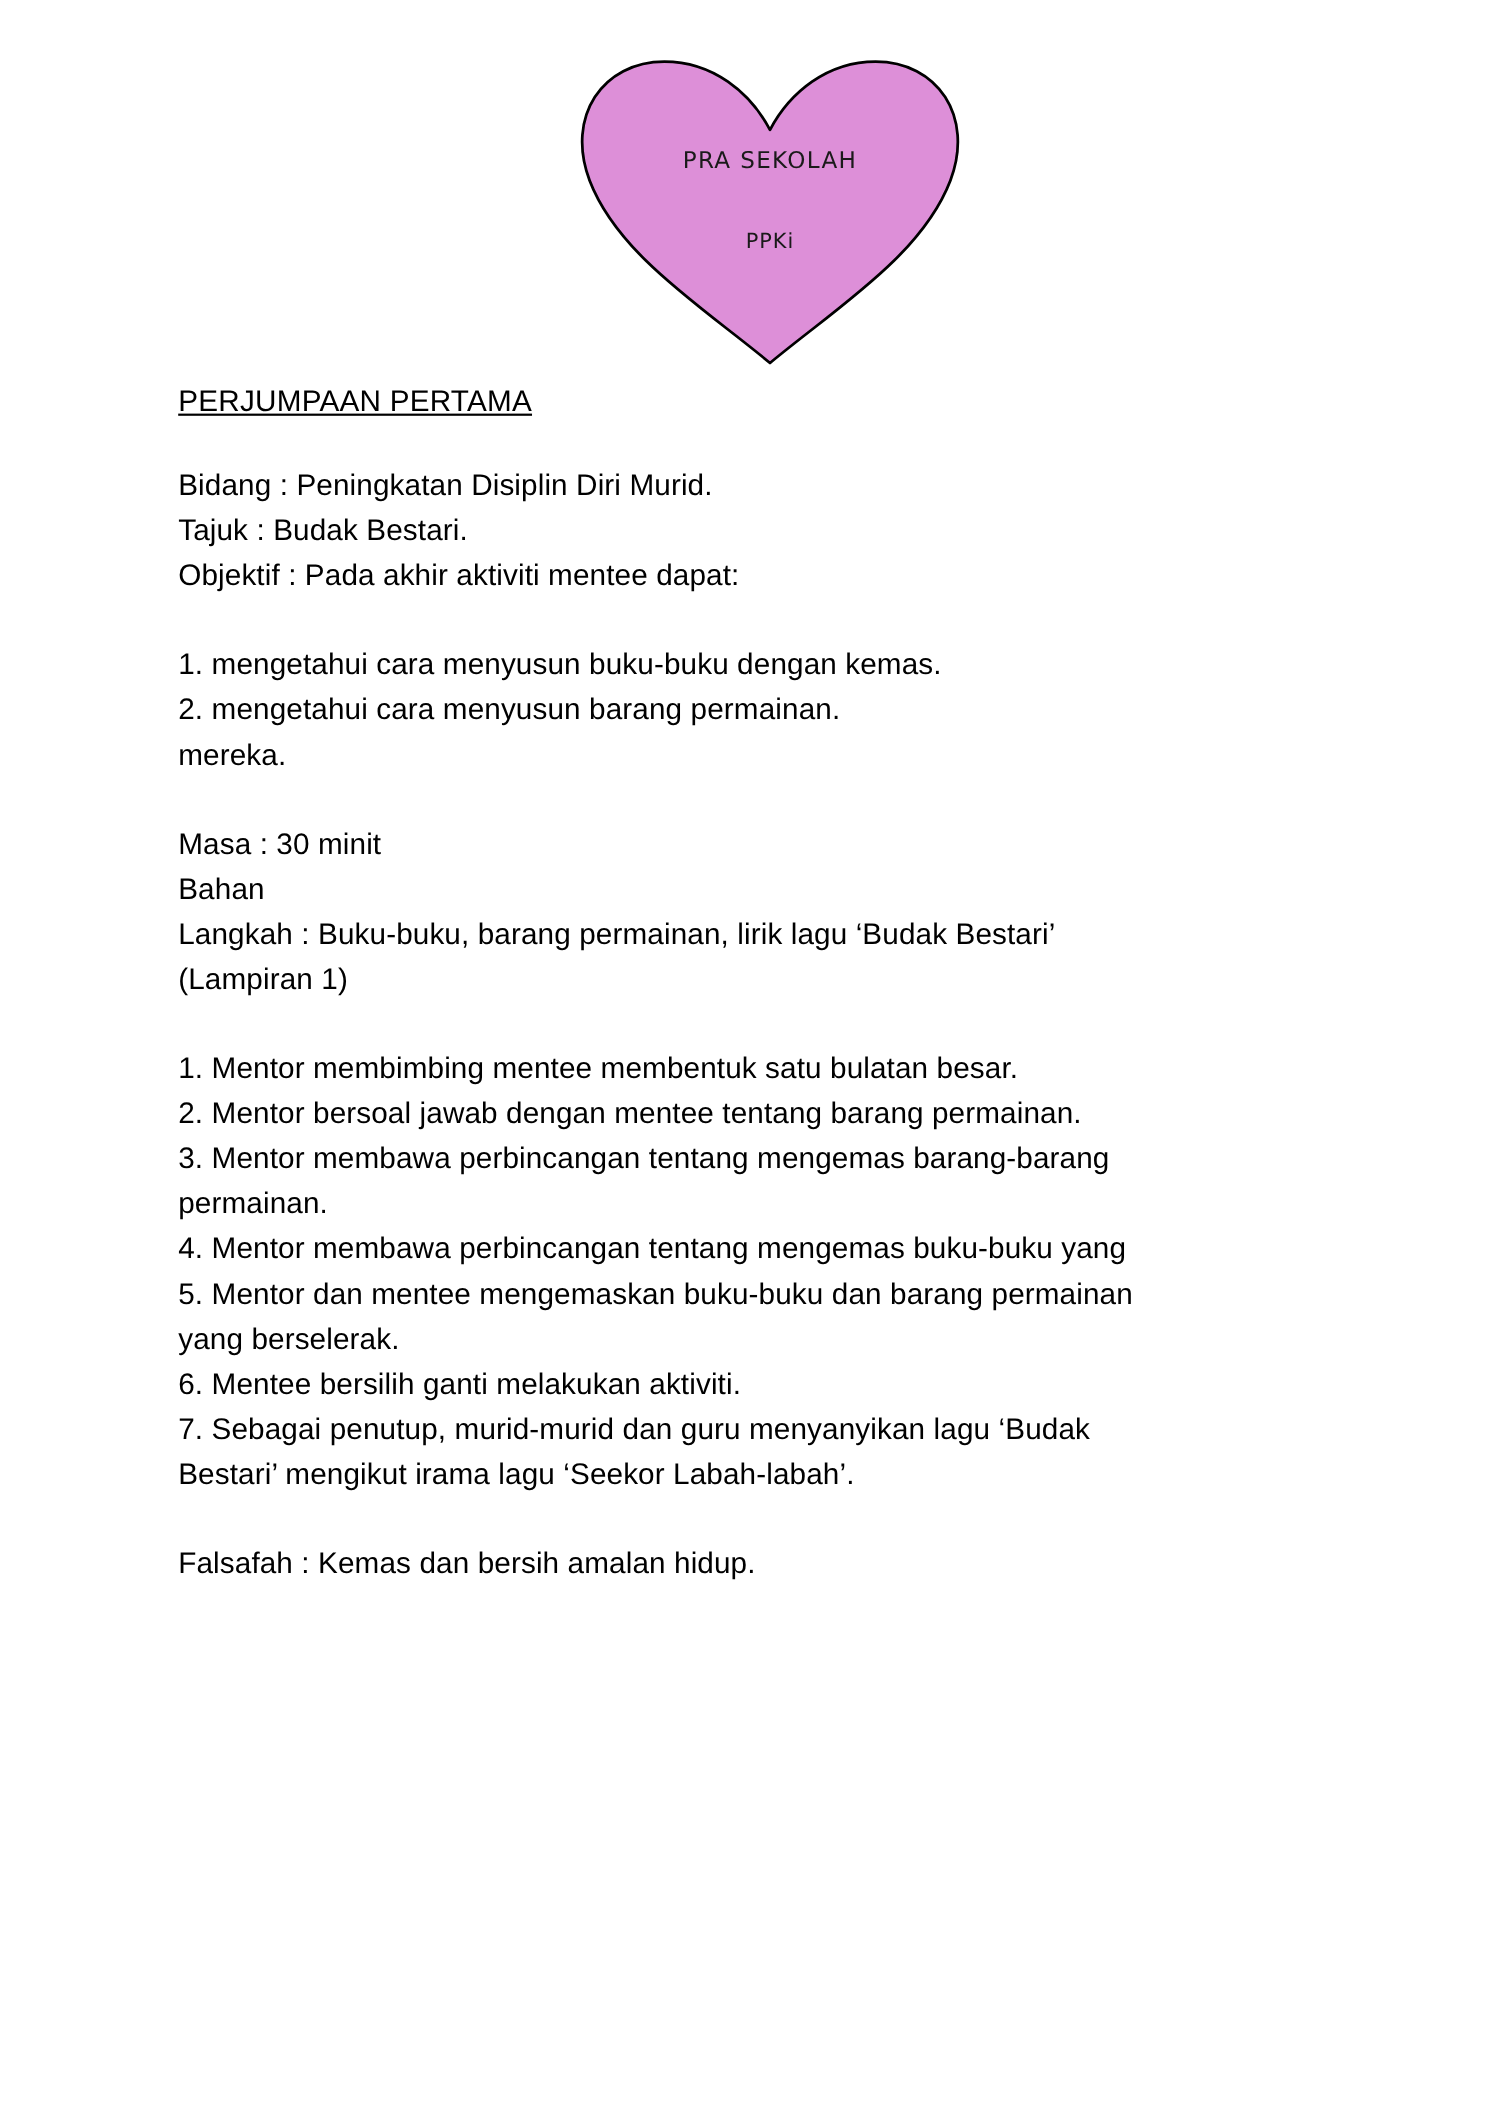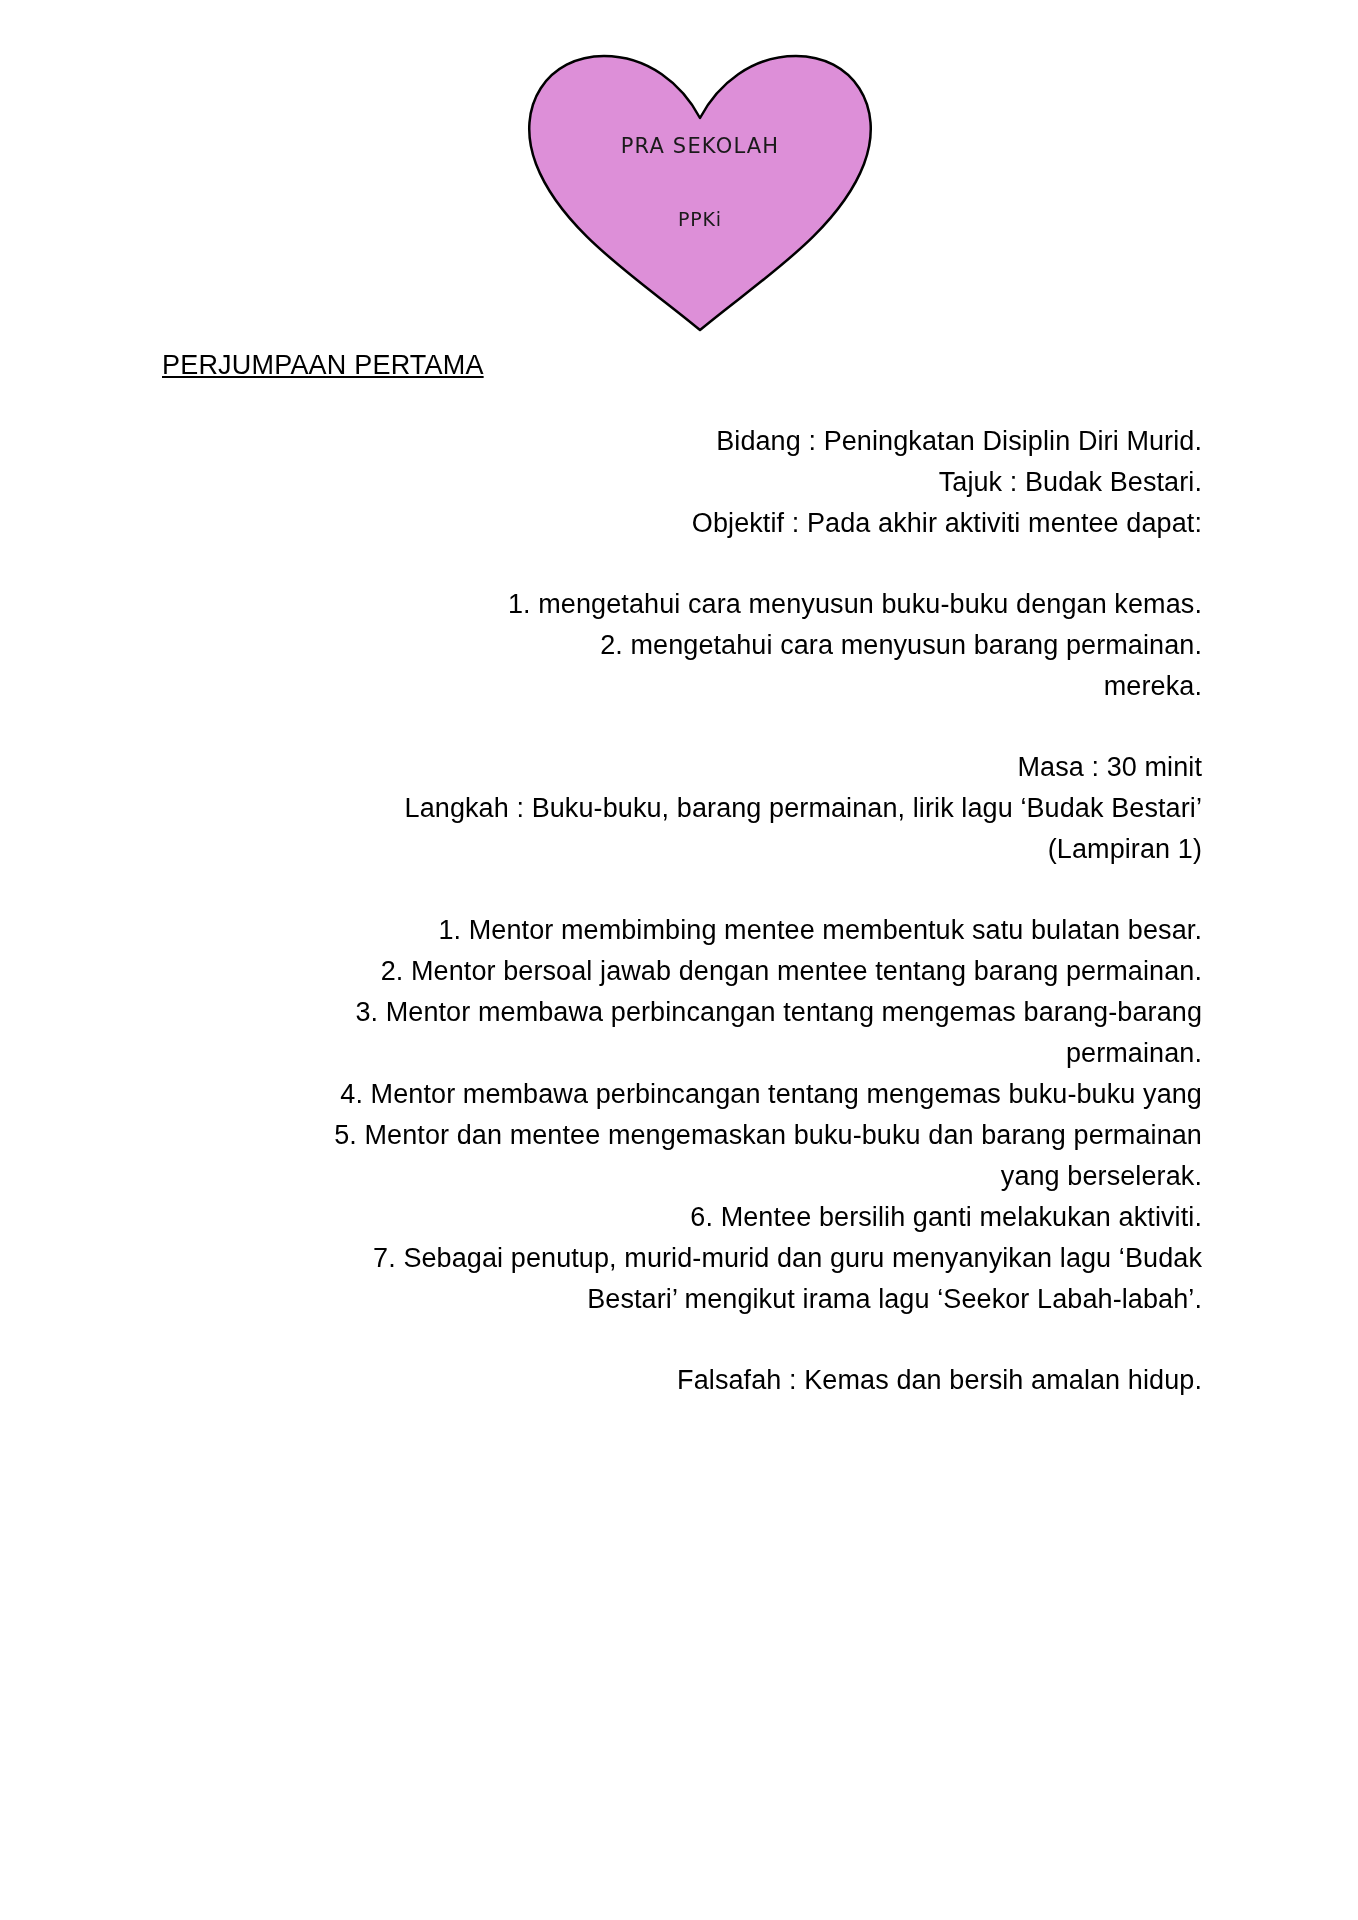--- a/index.html
+++ b/index.html
@@ -82,21 +82,20 @@
     letter-spacing: 0.2px;
   }
   .para {
     font-size: 27px;
     line-height: 41px;
     margin: 0;
     letter-spacing: 0.1px;
   }
   .block {
     margin-bottom: 40px;
-    text-align: right;
   }
   .block:last-child {
     margin-bottom: 0;
   }
 </style>
 </head>
 <body>
 
 <div class="page">
 
@@ -126,20 +125,21 @@
     </div>
 
     <div class="block">
       <p class="para">1. mengetahui cara menyusun buku-buku dengan kemas.</p>
       <p class="para">2. mengetahui cara menyusun barang permainan.</p>
       <p class="para">mereka.</p>
     </div>
 
     <div class="block">
       <p class="para">Masa : 30 minit</p>
+      <p class="para">Bahan</p>
       <p class="para">Langkah : Buku-buku, barang permainan, lirik lagu ‘Budak Bestari’</p>
       <p class="para">(Lampiran 1)</p>
     </div>
 
     <div class="block">
       <p class="para">1. Mentor membimbing mentee membentuk satu bulatan besar.</p>
       <p class="para">2. Mentor bersoal jawab dengan mentee tentang barang permainan.</p>
       <p class="para">3. Mentor membawa perbincangan tentang mengemas barang-barang</p>
       <p class="para">permainan.</p>
       <p class="para">4. Mentor membawa perbincangan tentang mengemas buku-buku yang</p>

